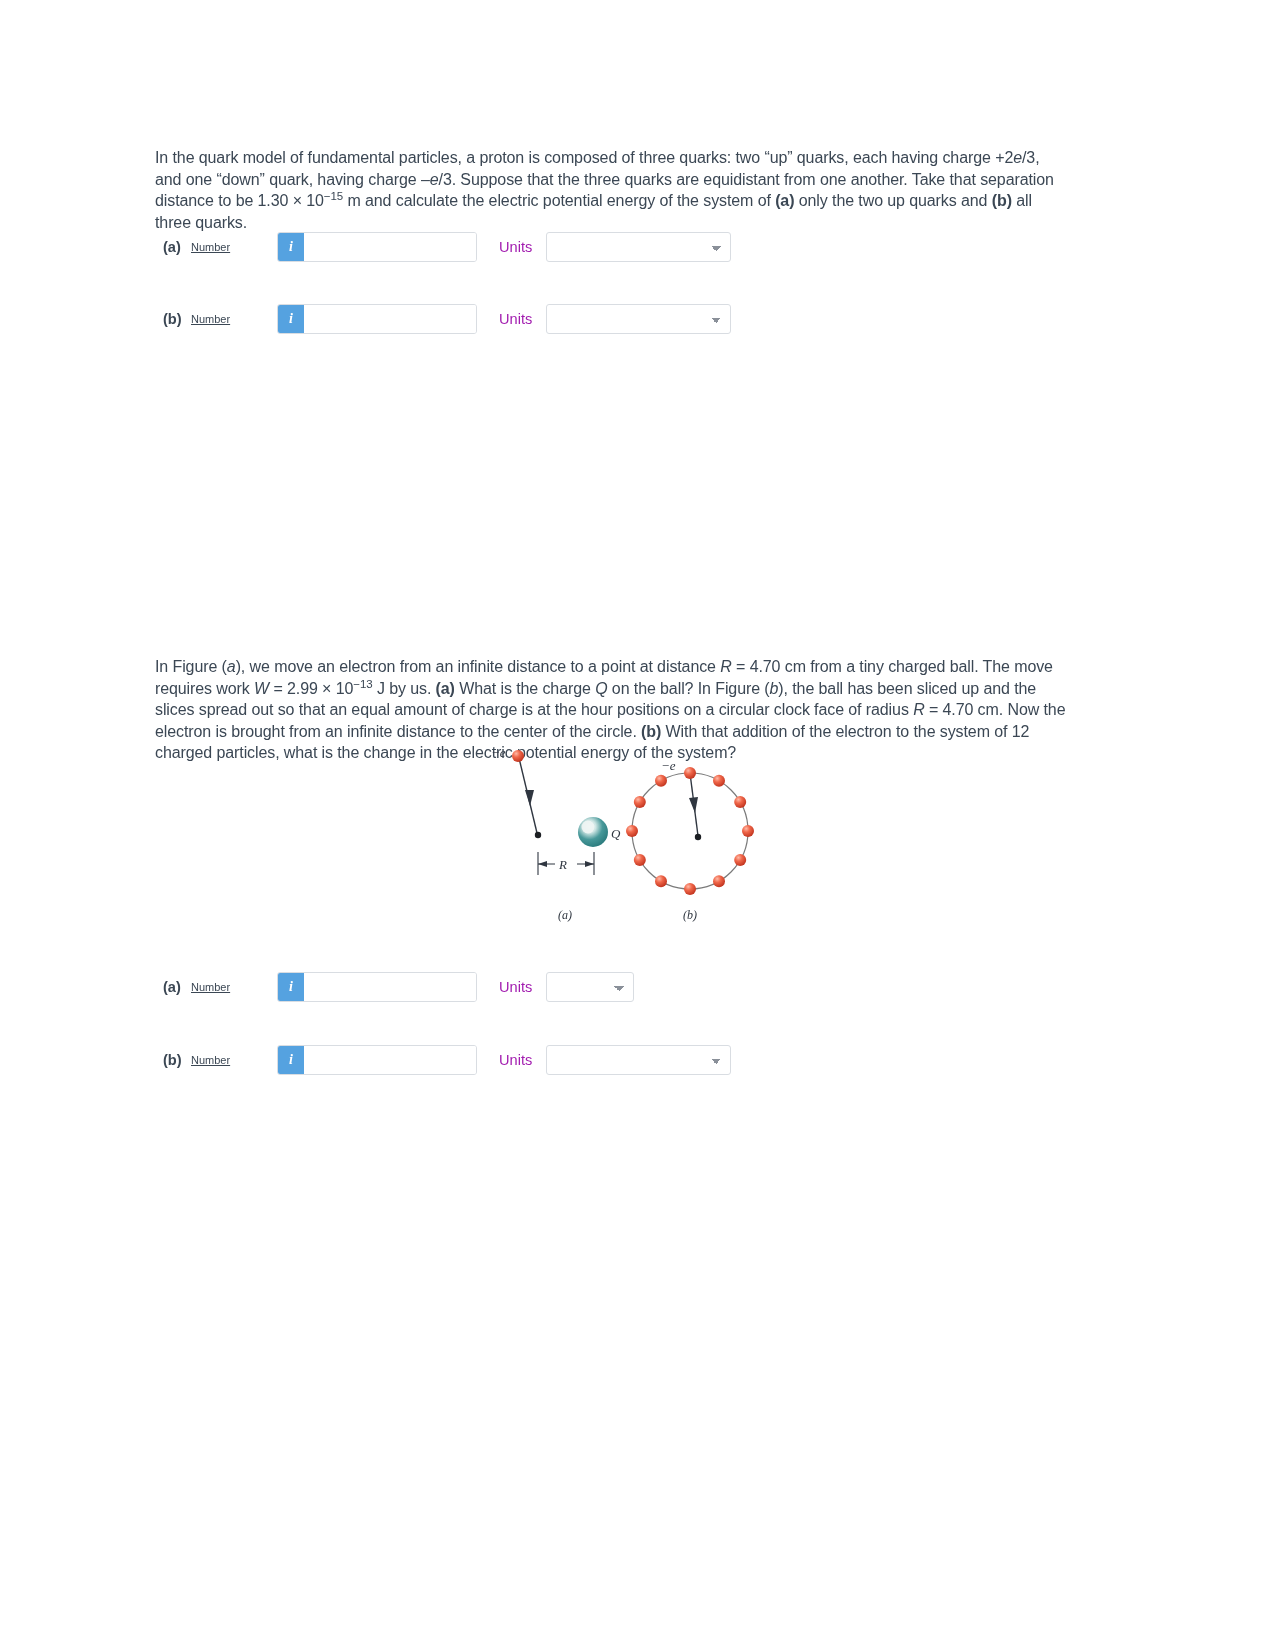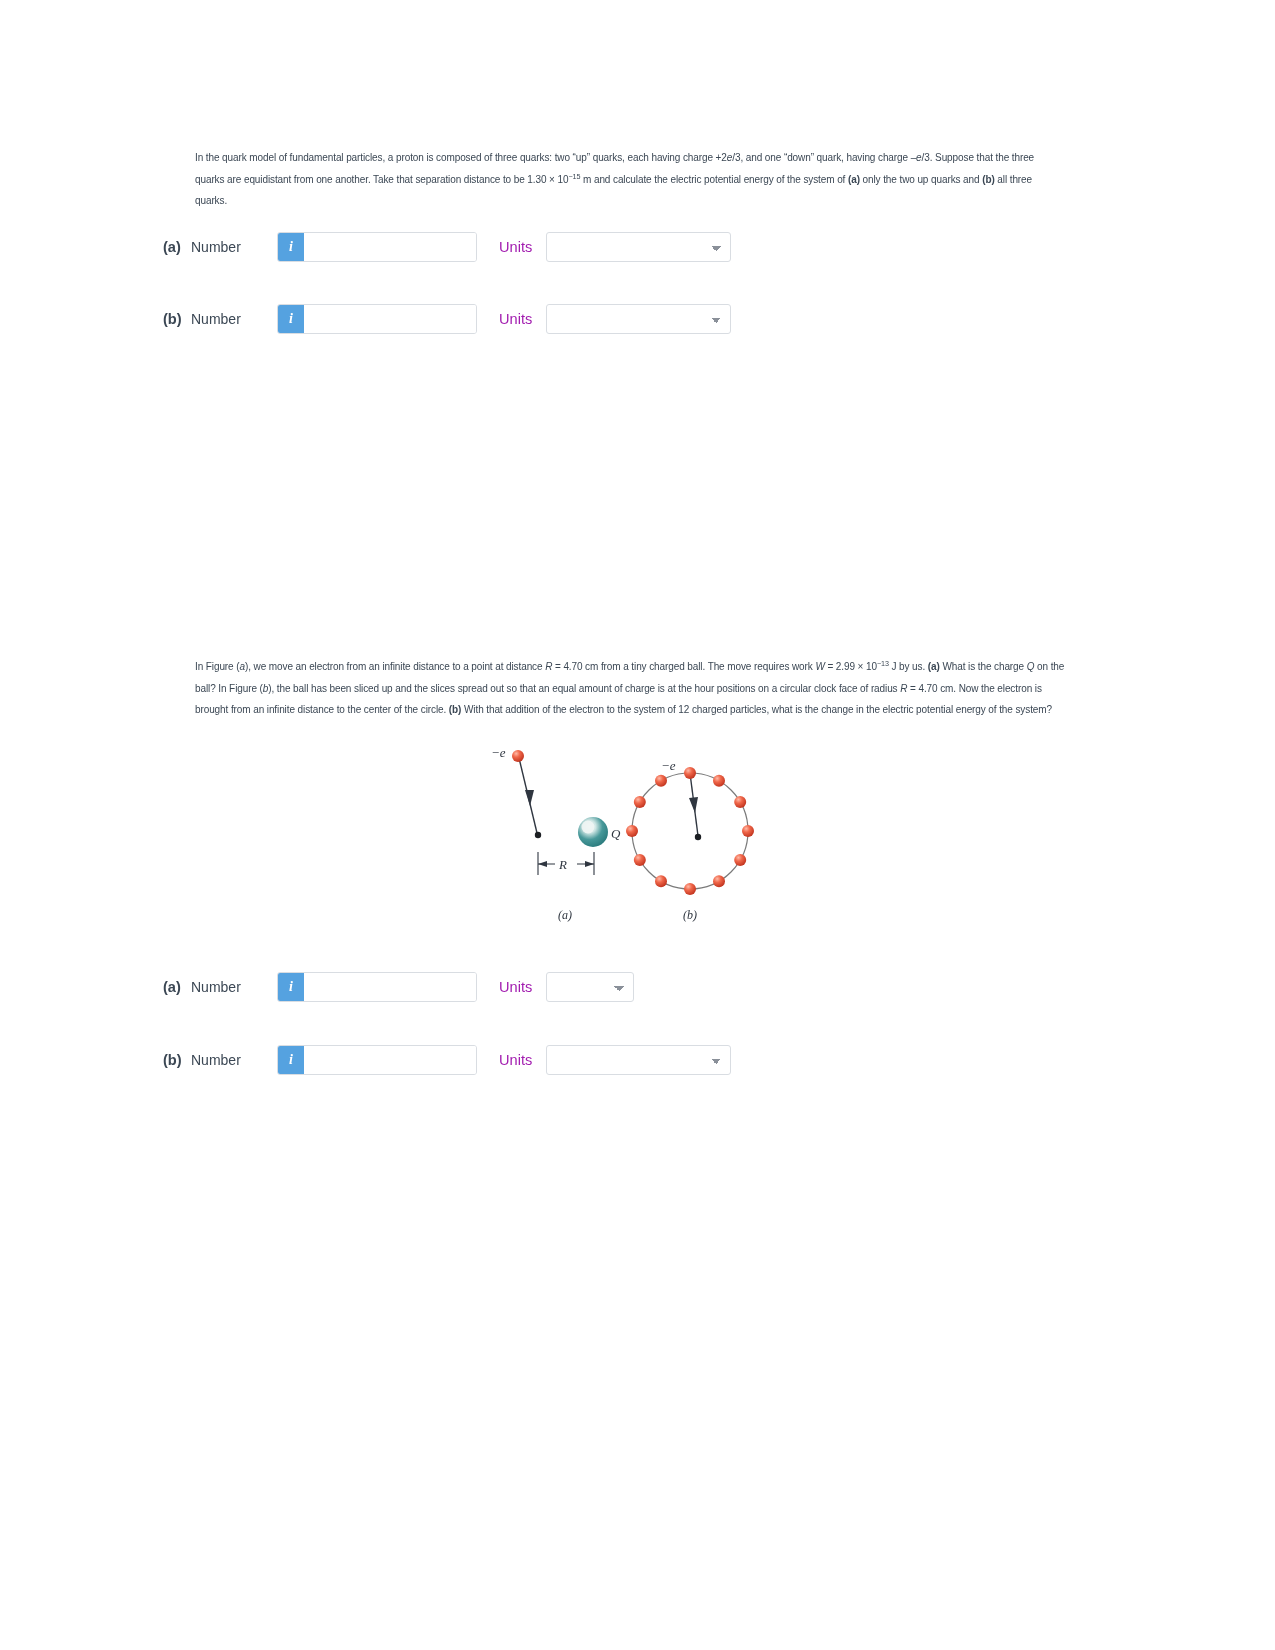--- a/index.html
+++ b/index.html
@@ -20,26 +20,25 @@
     left: 0; top: 0;
     width: 1275px;
     height: 1650px;
   }
   .problem {
     position: absolute;
     left: 155px;
     width: 905px;
   }
   .qtext {
-    font-size: 10px;
+    font-size: 16px;
     line-height: 21.5px;
     color: #3b4754;
     letter-spacing: -0.1px;
     text-align: left;
-    margin-left: 40px;
   }
   .qtext i, .qtext .it { font-style: italic; }
   .qtext b, .qtext .bd { font-weight: bold; }
   sup {
     font-size: 0.72em;
     vertical-align: super;
     line-height: 0;
   }
   
   .ansrow {
@@ -49,24 +48,25 @@
     height: 30px;
   }
   .lbl-letter {
     font-size: 14.6px;
     font-weight: bold;
     color: #3b4754;
     width: 28px;
     flex: 0 0 28px;
   }
   .lbl-number {
-    font-size: 14px;
+    font-size: 11px;
     color: #3b4754;
     width: 86px;
     flex: 0 0 86px;
+    text-decoration: underline;
   }
   .numwrap {
     display: flex;
     align-items: stretch;
     height: 30px;
     border: 1px solid #d9dde2;
     border-radius: 3px;
     background: #fff;
     box-sizing: border-box;
     overflow: hidden;

